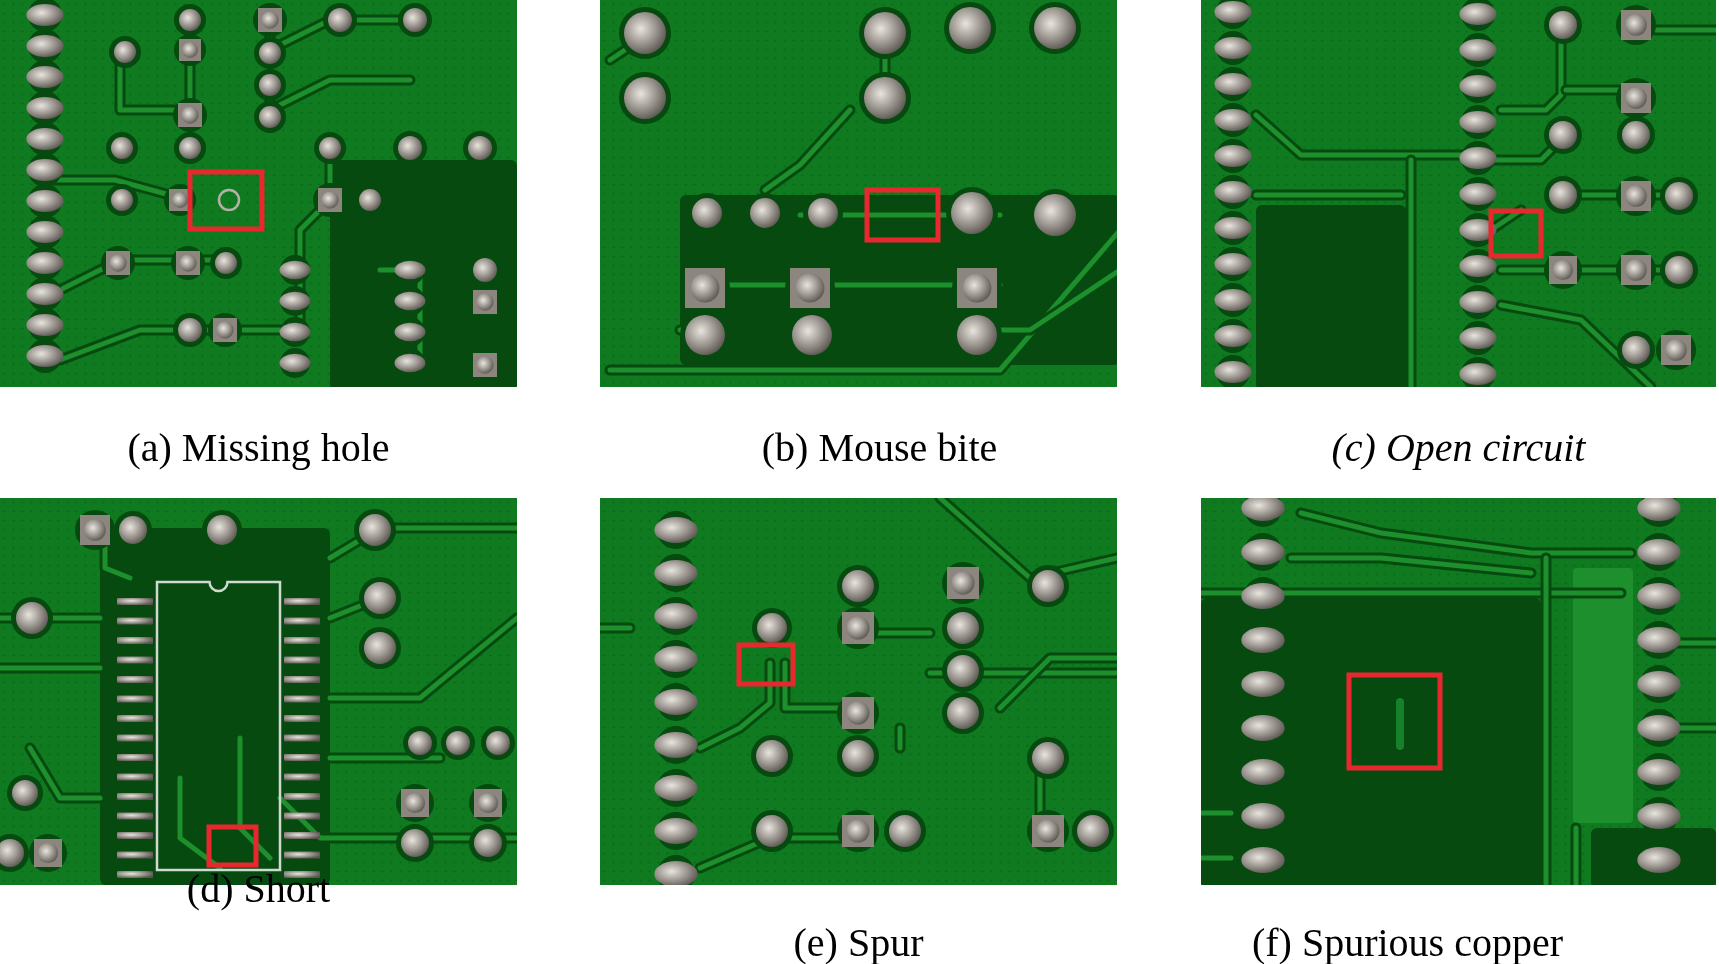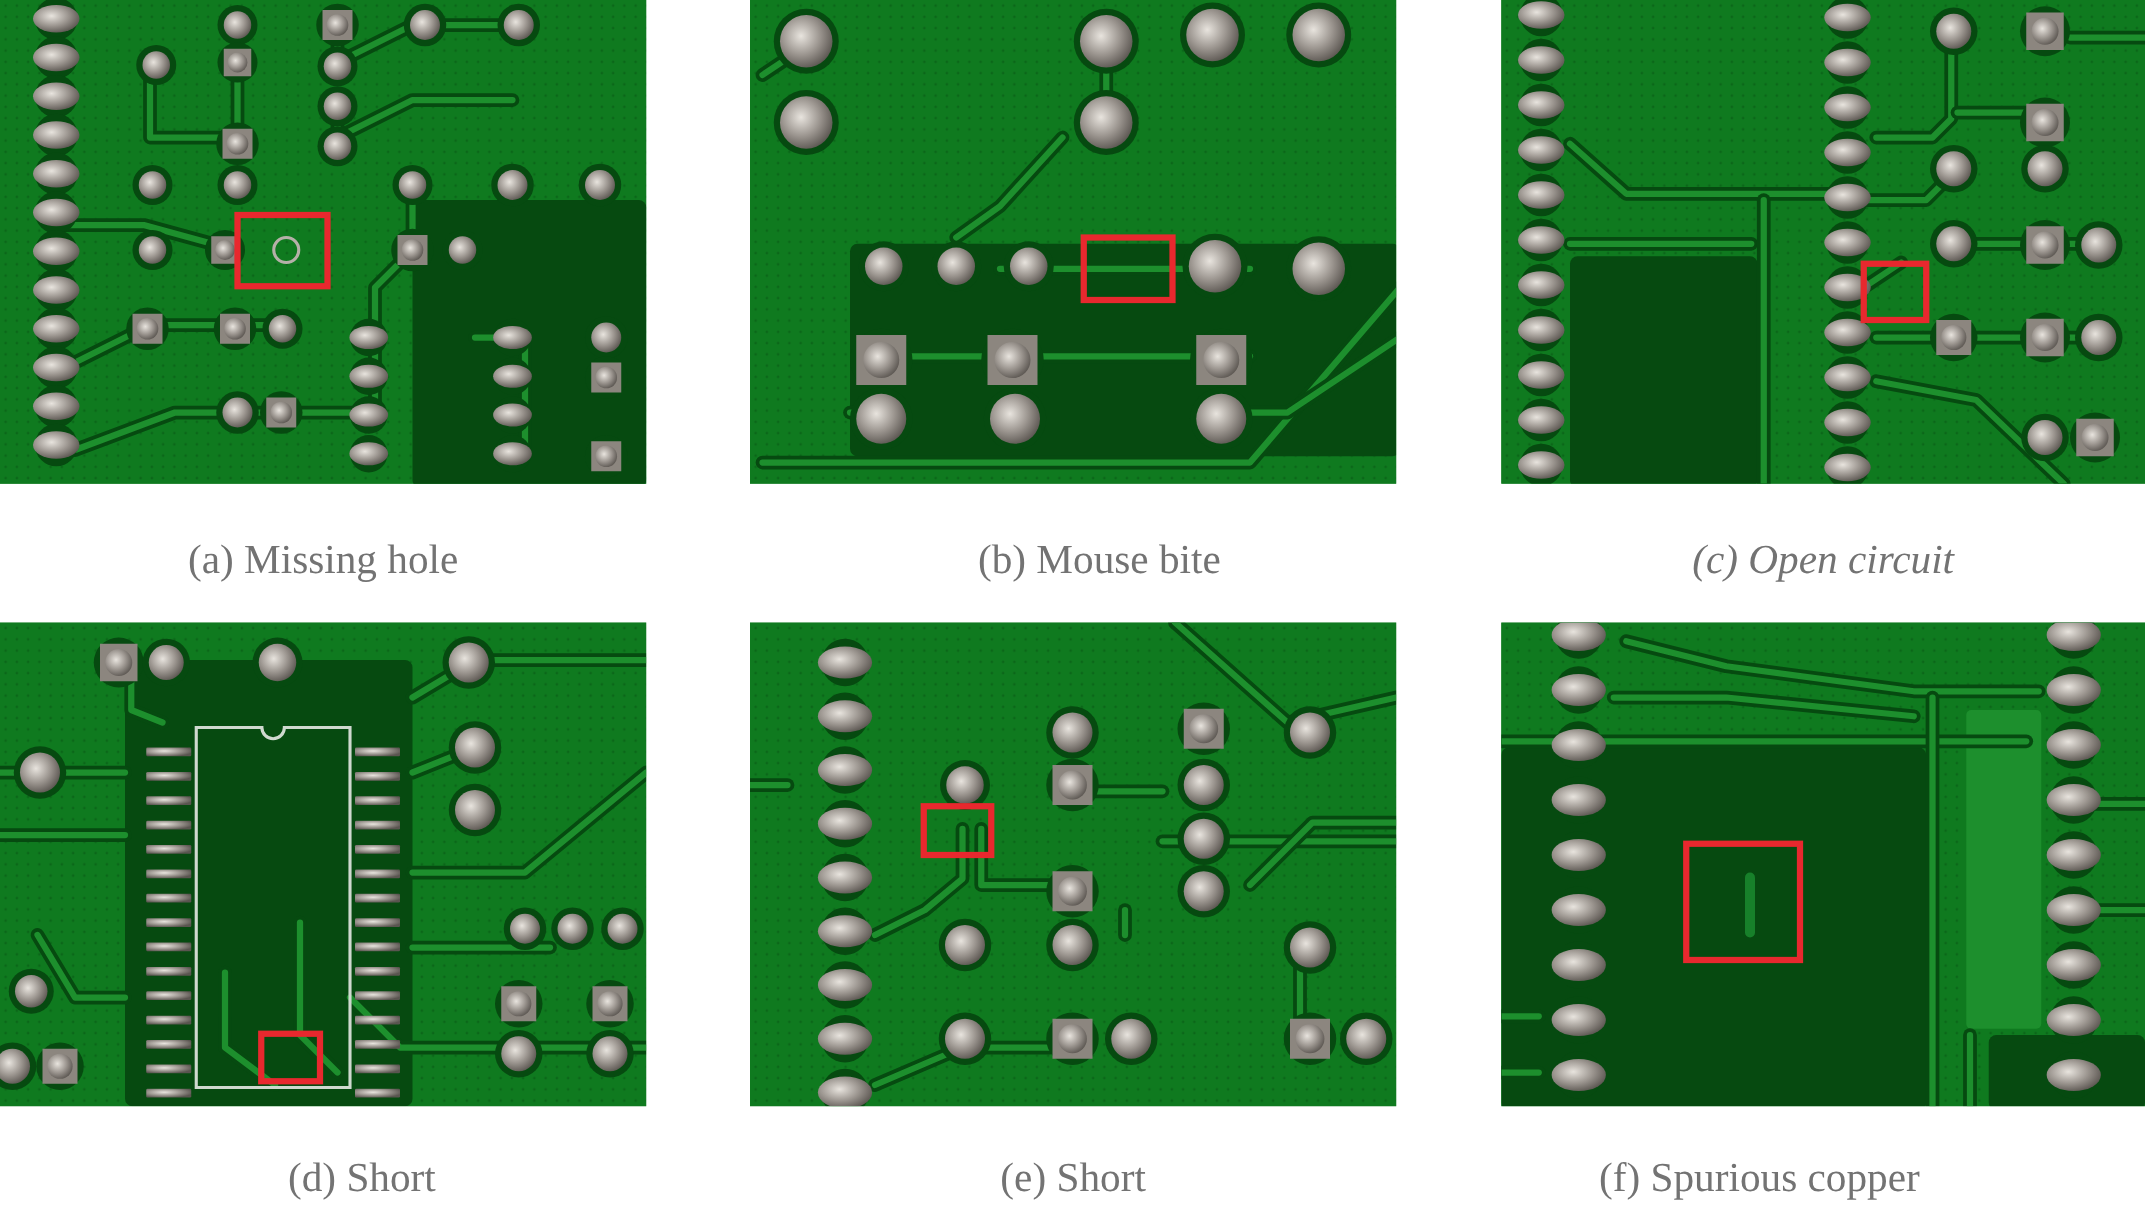--- a/index.html
+++ b/index.html
@@ -1,20 +1,20 @@
 <!DOCTYPE html>
 <html><head>
 <meta charset="utf-8">
 <style>
   html, body { margin: 0; padding: 0; background: #ffffff; }
   body { width: 1719px; height: 964px; position: relative; overflow: hidden;
          font-family: "Liberation Serif", "DejaVu Serif", serif; }
   .panel { position: absolute; overflow: hidden; background: #0f7a1f; }
   .panel svg { display: block; width: 100%; height: 100%; }
-  .caption { position: absolute; font-size: 33px; line-height: 36px; color: #737373;
+  .caption { position: absolute; font-size: 40px; line-height: 36px; color: #000000;
              text-align: center; white-space: nowrap; }
 </style>
 </head>
 <body>
 
 <div id="figure">
   <div class="panel" style="left: 0px; top: 0px; width: 517px; height: 387px;">
       <svg viewBox="0 0 517 387" preserveAspectRatio="none">
         <defs>
           <pattern id="dots0" width="9" height="9" patternUnits="userSpaceOnUse">
@@ -450,21 +450,21 @@
         <circle cx="488" cy="345" r="19" fill="#064a10"></circle>
         <circle cx="488" cy="345" r="14" fill="url(#pad3)"></circle>
         <circle cx="10" cy="355" r="19" fill="#064a10"></circle>
         <circle cx="10" cy="355" r="14" fill="url(#pad3)"></circle>
         <circle cx="48" cy="355" r="19" fill="#064a10"></circle>
         <rect x="34" y="341" width="28" height="28" fill="#8c867f"></rect>
         <circle cx="48" cy="355" r="10.08" fill="url(#pad3)"></circle>
         <rect x="209" y="329" width="47" height="38" fill="none" stroke="#e8282e" stroke-width="5"></rect>
       </svg>
     </div>
-  <div class="caption" style="left: 0px; width: 517px; top: 925px; padding-left: 31px;">(d) Short</div>
+  <div class="caption" style="left: 0px; width: 517px; top: 871px;">(d) Short</div>
 
   <div class="panel" style="left: 600px; top: 498px; width: 517px; height: 387px;">
       <svg viewBox="0 0 517 387" preserveAspectRatio="none">
         <defs>
           <pattern id="dots4" width="9" height="9" patternUnits="userSpaceOnUse">
             <circle cx="4.5" cy="4.5" r="1.1" fill="#0a5f17" opacity="0.7"></circle>
           </pattern>
           <radialGradient id="pad4" cx="40%" cy="40%" r="65%">
             <stop offset="0%" stop-color="#e8e4de"></stop>
             <stop offset="55%" stop-color="#9c9690"></stop>
@@ -548,21 +548,21 @@
         <circle cx="448" cy="260" r="21" fill="#064a10"></circle>
         <circle cx="448" cy="260" r="16" fill="url(#pad4)"></circle>
         <circle cx="448" cy="333" r="21" fill="#064a10"></circle>
         <rect x="432" y="317" width="32" height="32" fill="#8c867f"></rect>
         <circle cx="448" cy="333" r="11.52" fill="url(#pad4)"></circle>
         <circle cx="493" cy="333" r="21" fill="#064a10"></circle>
         <circle cx="493" cy="333" r="16" fill="url(#pad4)"></circle>
         <rect x="139" y="147" width="54" height="39" fill="none" stroke="#e8282e" stroke-width="5"></rect>
       </svg>
     </div>
-  <div class="caption" style="left: 600px; width: 517px; top: 925px;">(e) Short</div>
+  <div class="caption" style="left: 600px; width: 517px; top: 925px;">(e) Spur</div>
 
   <div class="panel" style="left: 1201px; top: 498px; width: 515px; height: 387px;">
       <svg viewBox="0 0 515 387" preserveAspectRatio="none">
         <defs>
           <pattern id="dots5" width="9" height="9" patternUnits="userSpaceOnUse">
             <circle cx="4.5" cy="4.5" r="1.1" fill="#0a5f17" opacity="0.7"></circle>
           </pattern>
           <radialGradient id="pad5" cx="40%" cy="40%" r="65%">
             <stop offset="0%" stop-color="#e8e4de"></stop>
             <stop offset="55%" stop-color="#9c9690"></stop>

